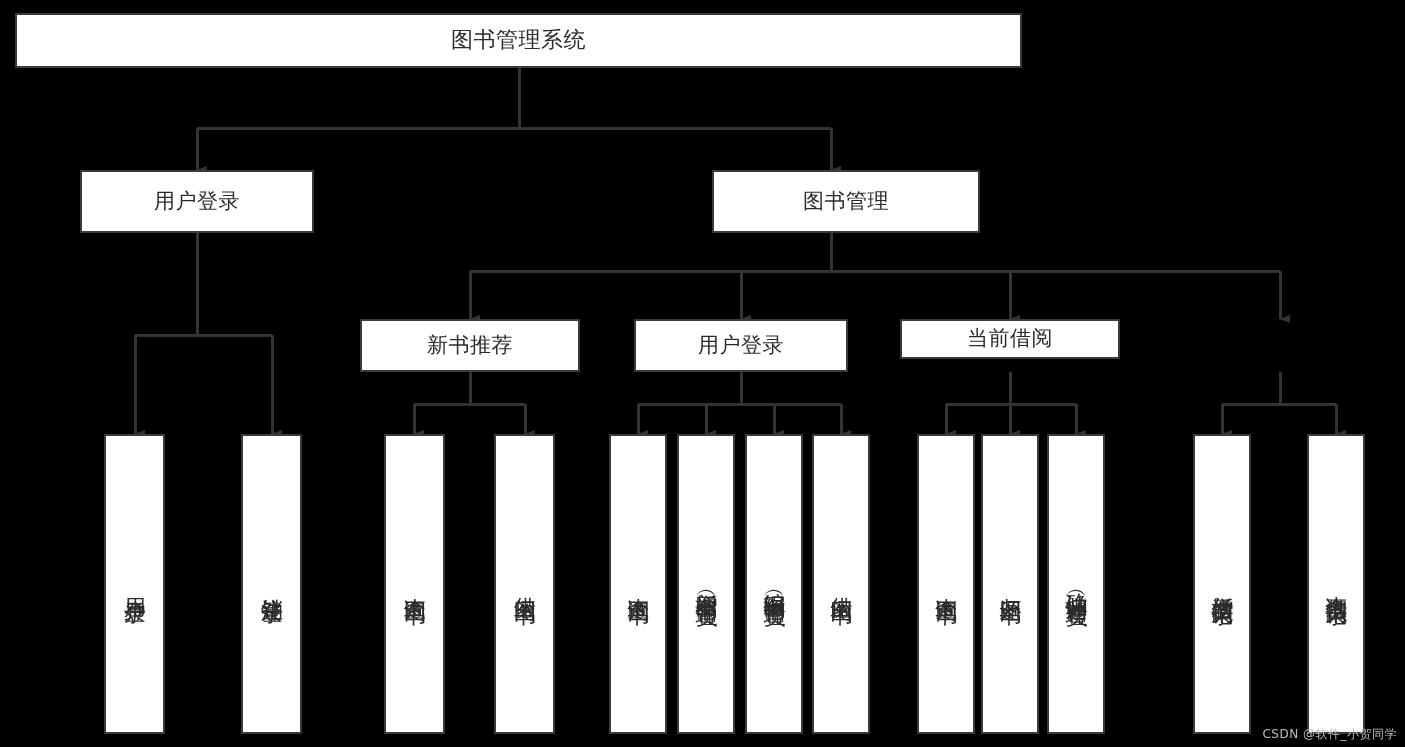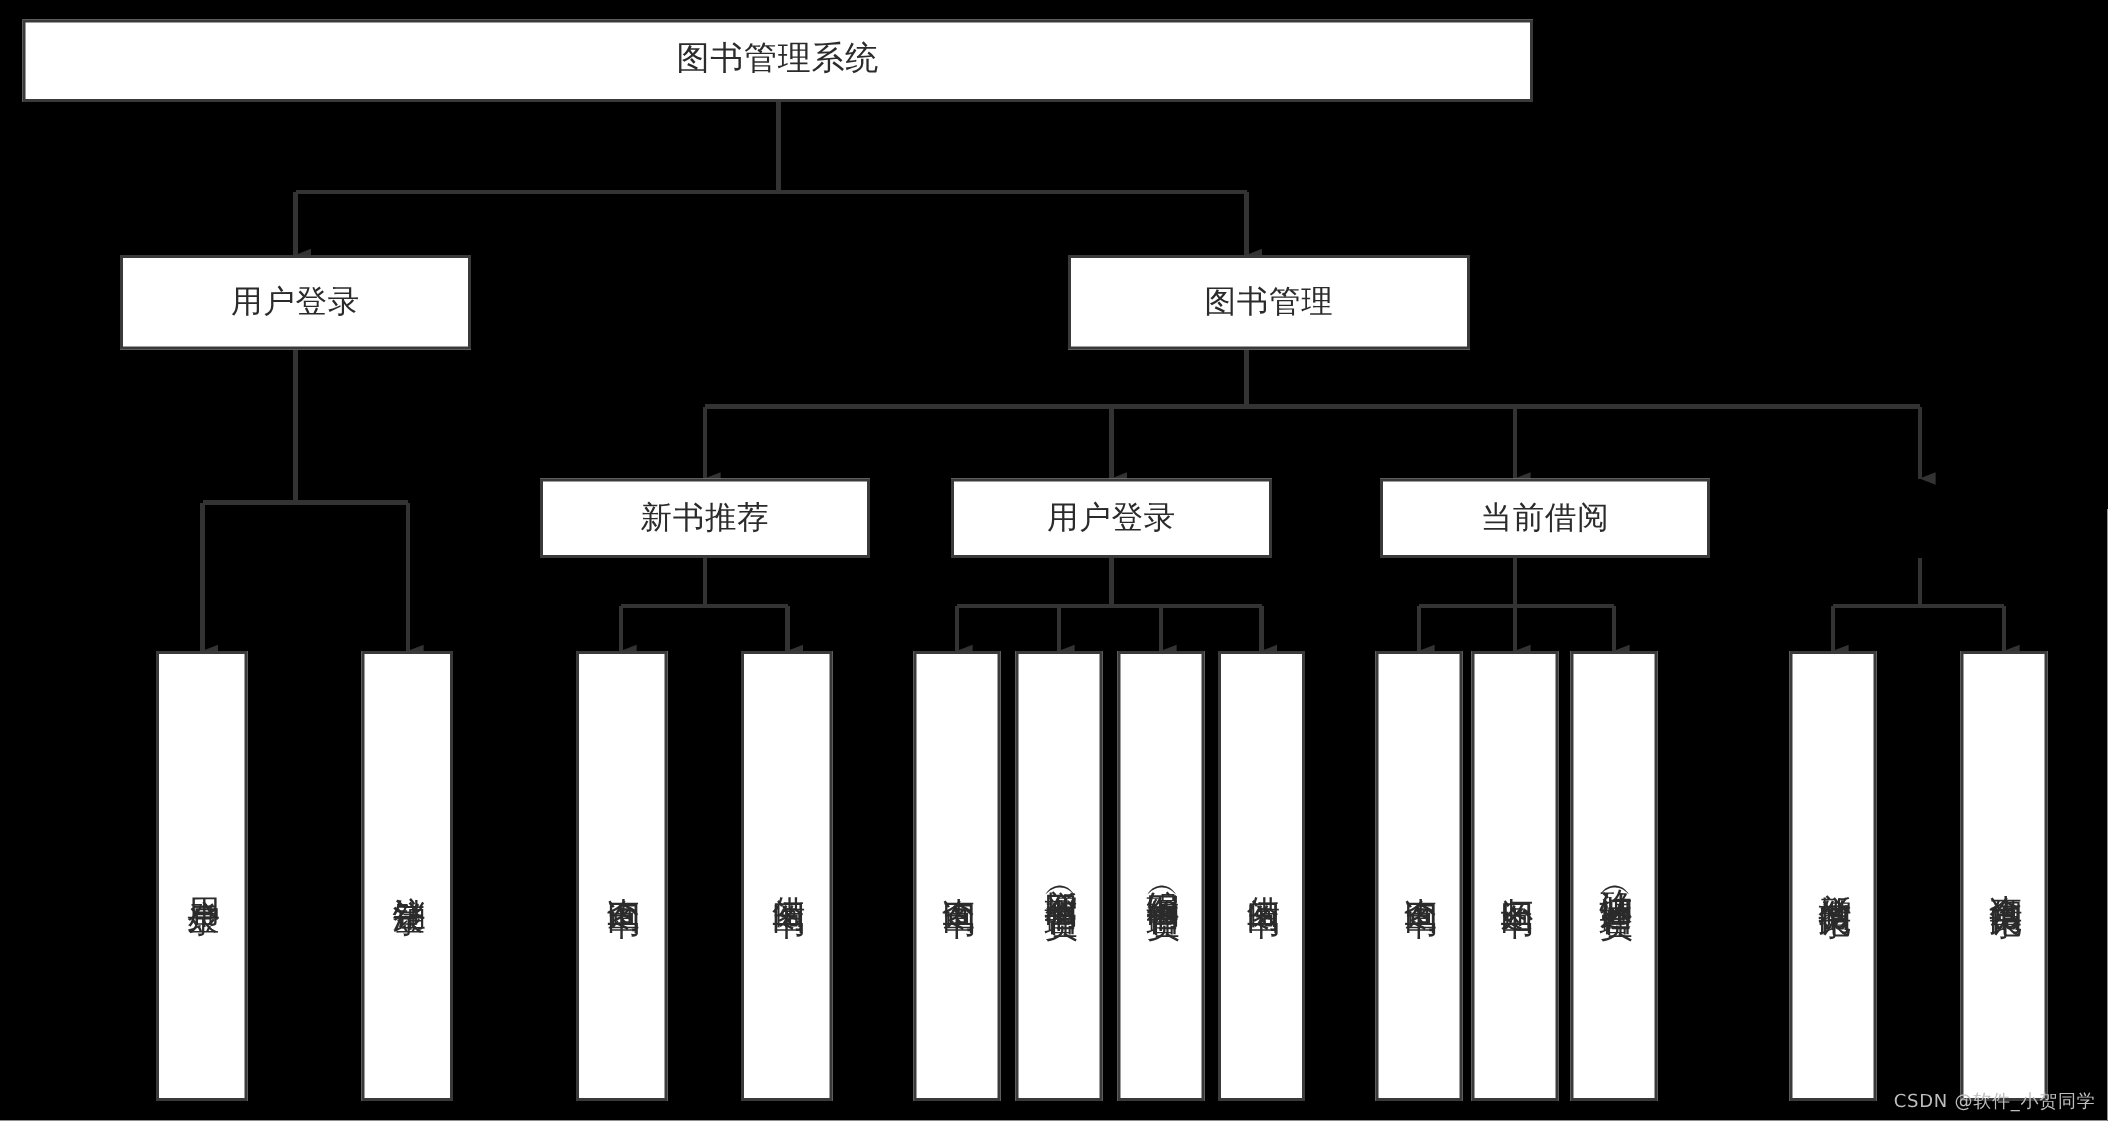--- a/index.html
+++ b/index.html
@@ -149,21 +149,21 @@
   </div>
 
   <div class="node horiz" style="left:360px; top:319px; width:220px; height:53px;">
     <span class="label">新书推荐</span>
   </div>
 
   <div class="node horiz" style="left:634px; top:319px; width:214px; height:53px;">
     <span class="label">用户登录</span>
   </div>
 
-  <div class="node horiz" style="left:920px; top:319px; width:220px; height:53px;">
+  <div class="node horiz" style="left:900px; top:319px; width:220px; height:40px;">
     <span class="label">当前借阅</span>
   </div>
 
 
   <div class="node vert" style="left:104px; top:434px; width:61px; height:300px;">
     <span class="label">用户登录</span>
   </div>
 
   <div class="node vert" style="left:241px; top:434px; width:61px; height:300px;">
     <span class="label">注销登录</span>

